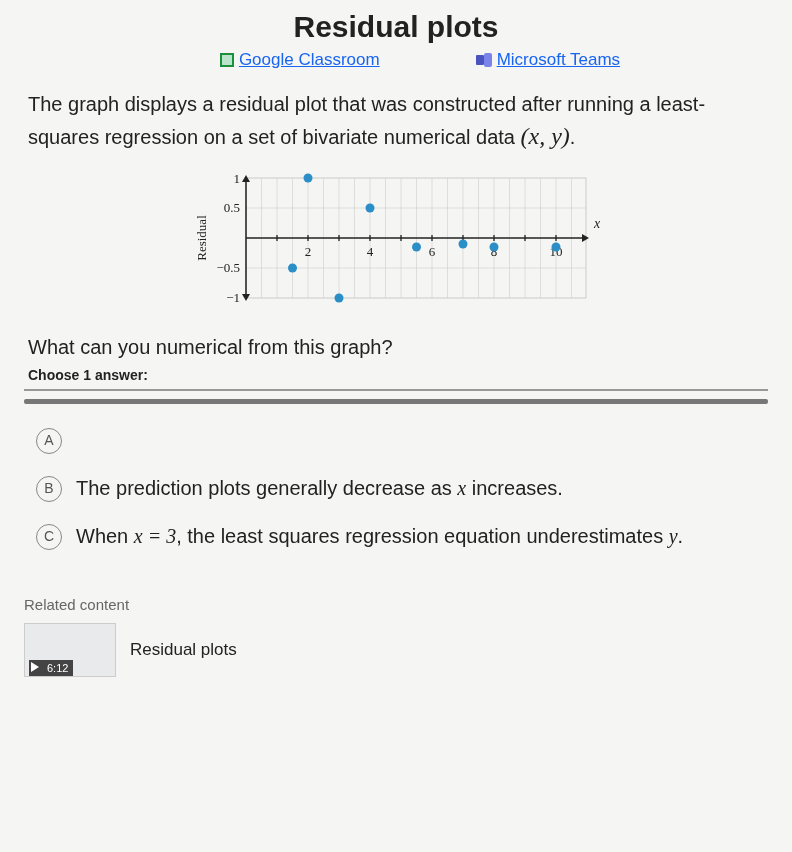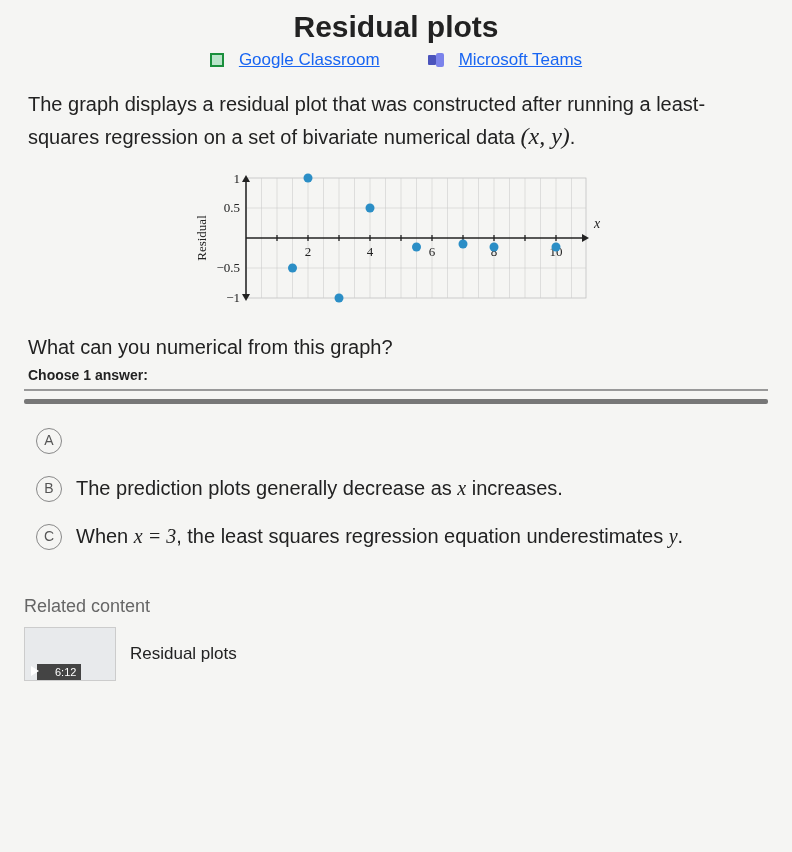--- a/index.html
+++ b/index.html
@@ -17,21 +17,21 @@
       font-weight: 700;
       color: #222;
       margin-bottom: 6px;
     }
     .share-row {
       display: flex;
       justify-content: center;
       gap: 48px;
       font-size: 17px;
     }
-    .share-link { color: #1865f2; text-decoration: underline; display: inline-flex; align-items: center; gap: 15px; }
+    .share-link { color: #1865f2; text-decoration: underline; display: inline-flex; align-items: center; gap: 5px; margin-left: 48px; }
     .gc-icon { width: 14px; height: 14px; background: #1a8f3c; display: inline-block; position: relative; }
     .gc-icon::before { content: ""; position: absolute; inset: 2px; background: #b9e4c9; }
     .mt-icon { width: 16px; height: 14px; display: inline-block; position: relative; }
     .mt-icon::before { content: ""; position: absolute; left: 0; top: 2px; width: 8px; height: 10px; background: #4b53bc; border-radius: 1px; }
     .mt-icon::after { content: ""; position: absolute; right: 0; top: 0; width: 8px; height: 14px; background: #7b83eb; border-radius: 2px; }
 
     .question-text {
       font-size: 20px;
       line-height: 1.45;
       margin: 20px 4px 14px;
@@ -64,29 +64,29 @@
       align-items: center;
       justify-content: center;
       font-size: 14px;
       color: #555;
       flex-shrink: 0;
       margin-top: 2px;
     }
     .answer .math { font-family: "Times New Roman", serif; }
 
     .related { margin-top: 36px; }
-    .related-h { font-size: 18px; color: #666; margin-bottom: 10px; }
+    .related-h { font-size: 15px; color: #666; margin-bottom: 10px; }
     .related-item { display: flex; align-items: center; gap: 14px; }
     .thumb {
       width: 92px; height: 54px; background: #e8eaec; position: relative;
       border: 1px solid #ccc;
     }
     .thumb .tri { position: absolute; left: 6px; bottom: 4px; width: 0; height: 0;
       border-left: 8px solid #fff; border-top: 5px solid transparent; border-bottom: 5px solid transparent; }
-    .thumb .dur { position: absolute; left: 12px; bottom: 0; background: #444; color: #fff;
+    .thumb .dur { position: absolute; left: 4px; bottom: 0; background: #444; color: #fff;
       font-size: 11px; padding: 2px 5px 2px 18px; }
     .related-title { font-size: 17px; color: #222; }
   </style>
 </head>
 <body>
 
 <div class="header">
   <h1 class="title">Residual plots</h1>
   <div class="share-row">
     <a href="#" class="share-link">

